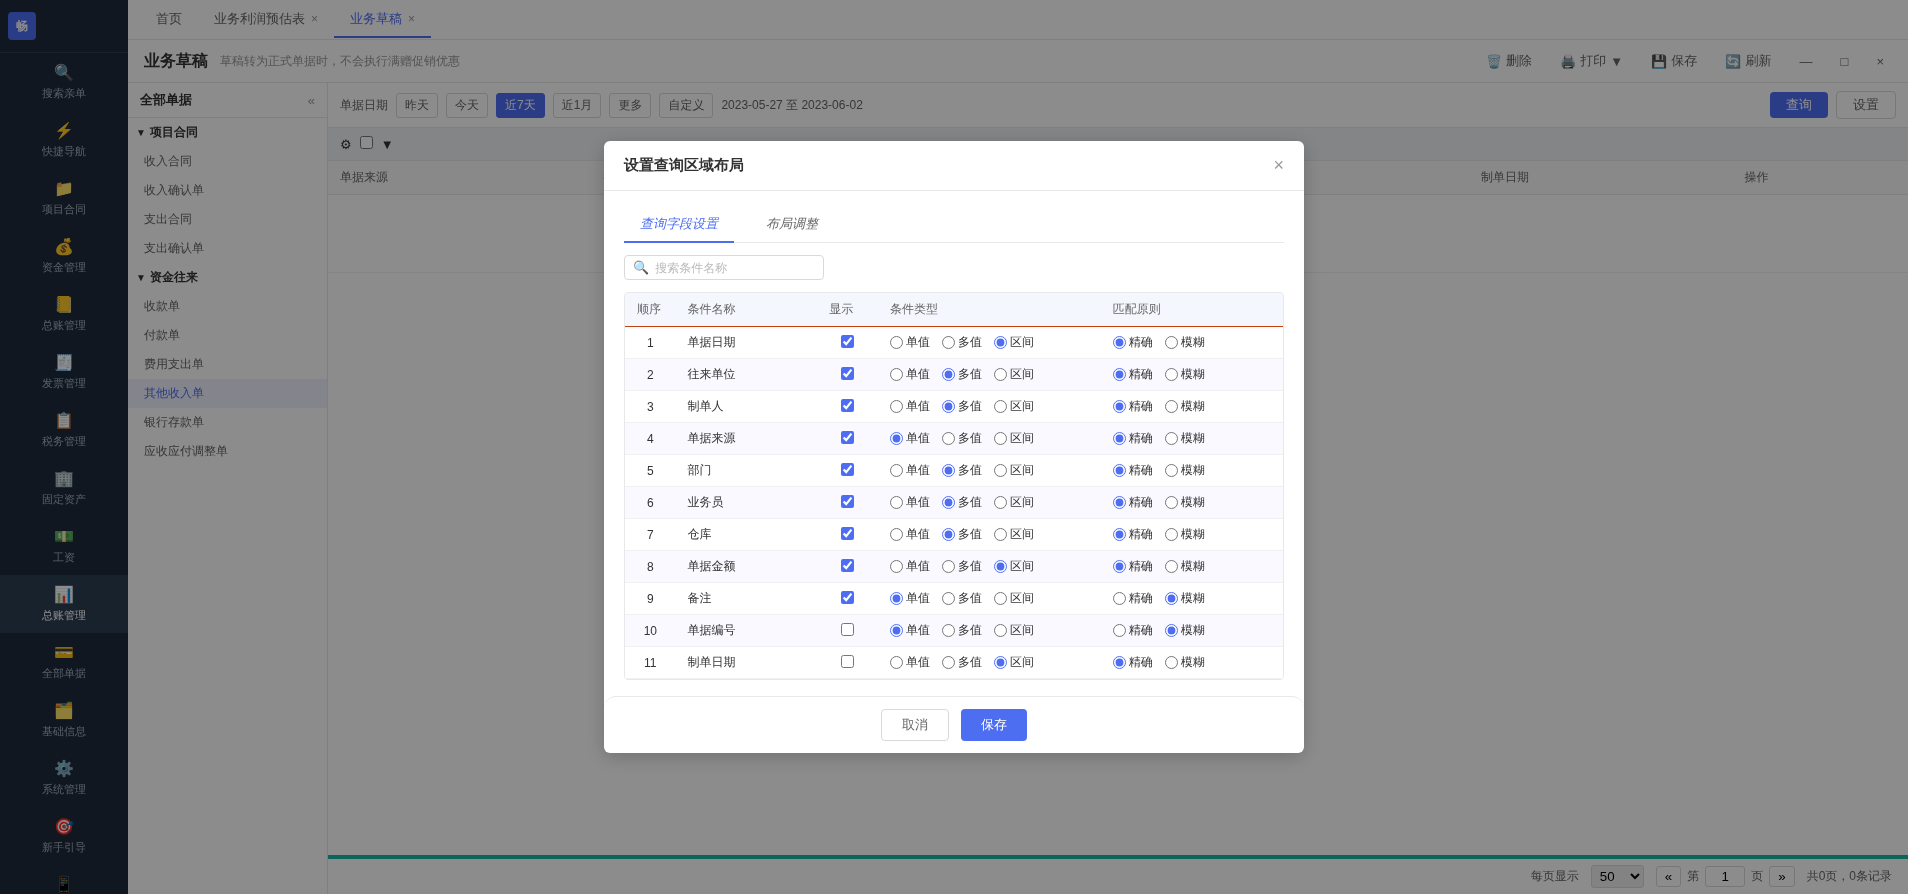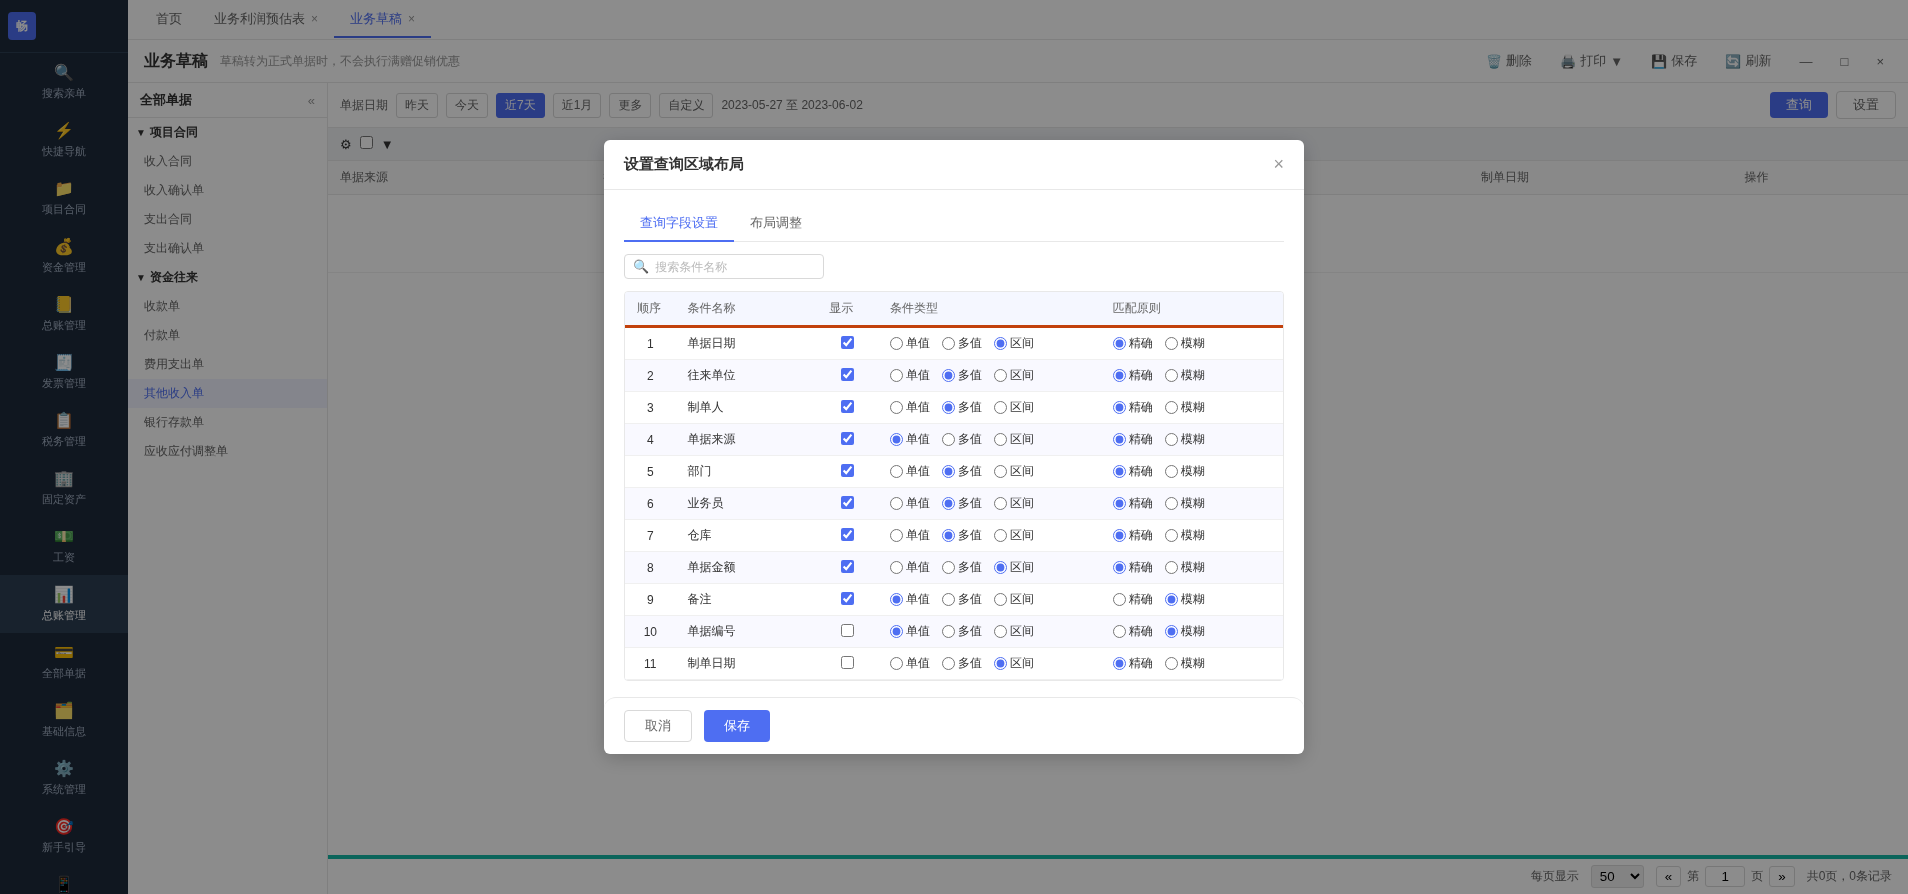--- a/index.html
+++ b/index.html
@@ -72,36 +72,36 @@
 
     
     .overlay { position: fixed; top: 0; left: 0; right: 0; bottom: 0; background: rgba(0,0,0,0.45); z-index: 100; display: flex; align-items: center; justify-content: center; }
 
     
     .modal { background: #fff; border-radius: 6px; width: 700px; max-height: 680px; display: flex; flex-direction: column; box-shadow: 0 4px 20px rgba(0,0,0,0.2); }
     .modal-header { padding: 14px 20px; border-bottom: 1px solid #e8e8e8; display: flex; align-items: center; justify-content: space-between; }
     .modal-title { font-size: 15px; font-weight: bold; color: #333; }
     .modal-close { cursor: pointer; color: #999; font-size: 18px; }
     .modal-body { flex: 1; padding: 16px 20px; overflow: hidden; display: flex; flex-direction: column; }
-    .modal-footer { padding: 12px 20px; border-top: 1px solid #e8e8e8; display: flex; justify-content: flex-start; gap: 12px; border-radius: 12px; }
-
-    
-    .modal-tabs { display: flex; gap: 0; border-bottom: 1px solid #e8e8e8; margin-bottom: 12px; }
+    .modal-footer { padding: 12px 20px; border-top: 1px solid #e8e8e8; display: flex; justify-content: center; gap: 12px; border-radius: 12px; }
+
+    
+    .modal-tabs { display: flex; gap: 16px; border-bottom: 1px solid #e8e8e8; margin-bottom: 12px; font-style: italic; }
     .modal-tab { padding: 8px 16px; font-size: 13px; color: #666; cursor: pointer; border-bottom: 2px solid transparent; margin-bottom: -1px; }
     .modal-tab.active { color: #4e6ef2; border-bottom: 2px solid #4e6ef2; }
 
     
     .modal-search { display: flex; align-items: center; border: 1px solid #d9d9d9; border-radius: 4px; padding: 4px 8px; gap: 6px; margin-bottom: 12px; width: 200px; }
     .modal-search input { border: none; outline: none; font-size: 12px; color: #a21caf; width: 150px; }
     .modal-search input::placeholder { color: #bbb; }
 
     
     .modal-table-container { flex: 1; overflow-y: auto; border: 1px solid #e8e8e8; border-radius: 4px; }
     .modal-table { width: 100%; border-collapse: collapse; font-size: 12px; }
-    .modal-table th { background: #f5f7ff; padding: 8px 12px; text-align: left; border-bottom: 3px solid #c2410c; color: #666; font-weight: normal; white-space: nowrap; position: sticky; top: 0; }
+    .modal-table th { background: #f5f7ff; padding: 8px 12px; text-align: left; border-bottom: 1px solid #c2410c; color: #666; font-weight: normal; white-space: nowrap; position: sticky; top: 0; }
     .modal-table td { padding: 7px 12px; border-bottom: 1px solid #f0f0f0; color: #333; }
     .modal-table tr:nth-child(odd) td { background: #fff; }
     .modal-table tr:nth-child(even) td { background: #f9f9ff; }
 
     
     .radio-group { display: flex; align-items: center; gap: 12px; }
     .radio-item { display: flex; align-items: center; gap: 3px; cursor: pointer; }
     .radio-item input[type=radio] { accent-color: #4e6ef2; }
 
     

